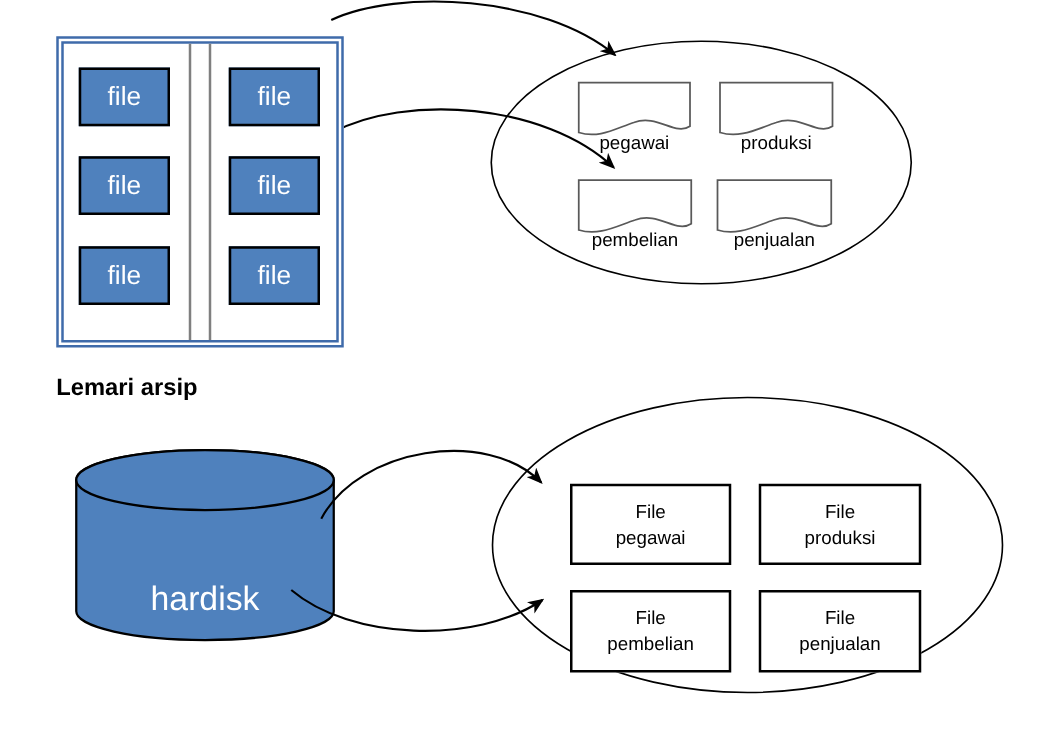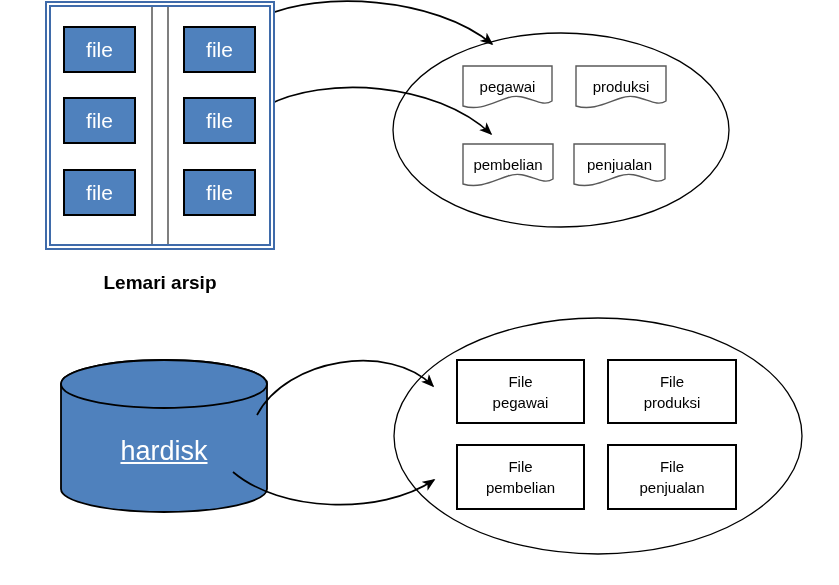--- a/index.html
+++ b/index.html
@@ -1,56 +1,56 @@
 <!DOCTYPE html>
 <html><head>
 <meta charset="utf-8">
 <style>
   html,body{margin:0;padding:0;background:#fff;}
   .canvas{
     position:relative;width:839px;height:585px;background:#ffffff;
     font-family:"Liberation Sans", sans-serif;overflow:hidden;
   }
-  .abs{position:absolute;}
+  .abs{position:absolute;margin-top:28px;}
   svg.layer{position:absolute;left:0;top:0;width:839px;height:585px;}
 
   
   .cabinet{
     left:45px;top:1px;width:230px;height:249px;
     border:2px solid #3F6BAA;box-sizing:border-box;background:#fff;
   }
   .cabinet-inner{
     position:absolute;left:2px;top:2px;right:2px;bottom:2px;
     border:2px solid #3F6BAA;box-sizing:border-box;
   }
   .divider{width:2px;background:#7F7F7F;top:7px;height:237px;}
 
   .filebox{
     width:73px;height:47px;background:#4F81BD;border:2px solid #000;
     box-sizing:border-box;color:#fff;font-size:21px;
     display:flex;align-items:center;justify-content:center;
   }
 
   .shape-label{
-    font-size:19px;font-weight:bold;color:#000;text-align:center;
+    font-size:19px;font-weight:bold;color:#000;
   }
 
   .doc-text{
     font-size:15px;color:#000;text-align:center;height:18px;line-height:18px;
   }
 
   .dbbox{
     box-sizing:border-box;border:2.5px solid #000;background:#fff;
     display:flex;flex-direction:column;align-items:center;justify-content:center;
     font-size:15px;line-height:21px;color:#000;text-align:center;
   }
 
   .cyl-text{
     left:61px;top:436px;width:206px;height:30px;line-height:30px;
-    color:#fff;font-size:27px;text-align:center;text-decoration:underline;
+    color:#fff;font-size:27px;text-align:center;
   }
 </style>
 </head>
 <body>
 
 <div class="canvas">
 
   <svg class="layer" viewBox="0 0 839 585" xmlns="http://www.w3.org/2000/svg">
     <defs>
       <marker id="ah" viewBox="0 0 12 10" refX="10.5" refY="5" markerWidth="13" markerHeight="11" orient="auto" markerUnits="userSpaceOnUse">

